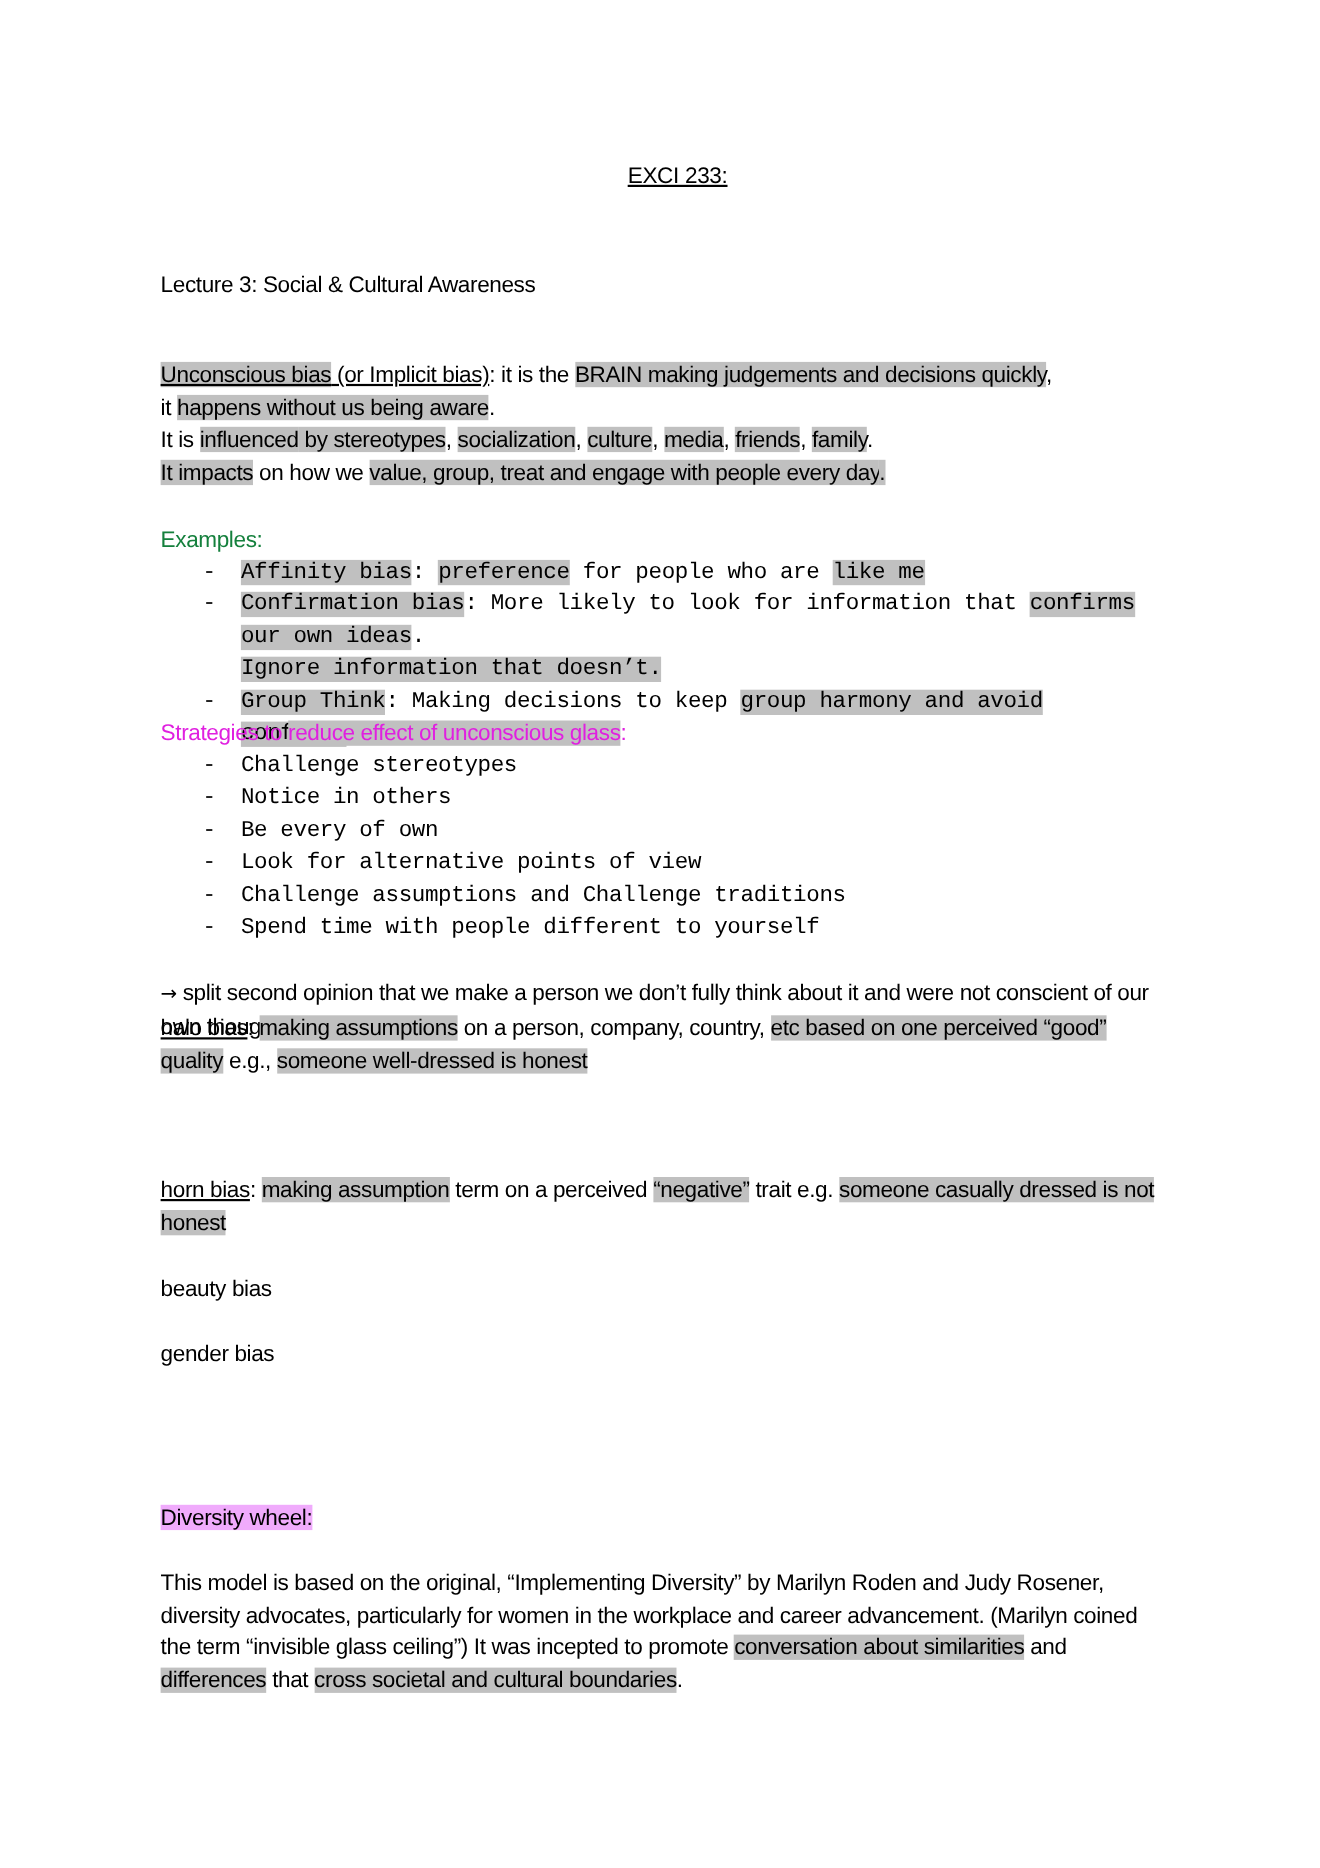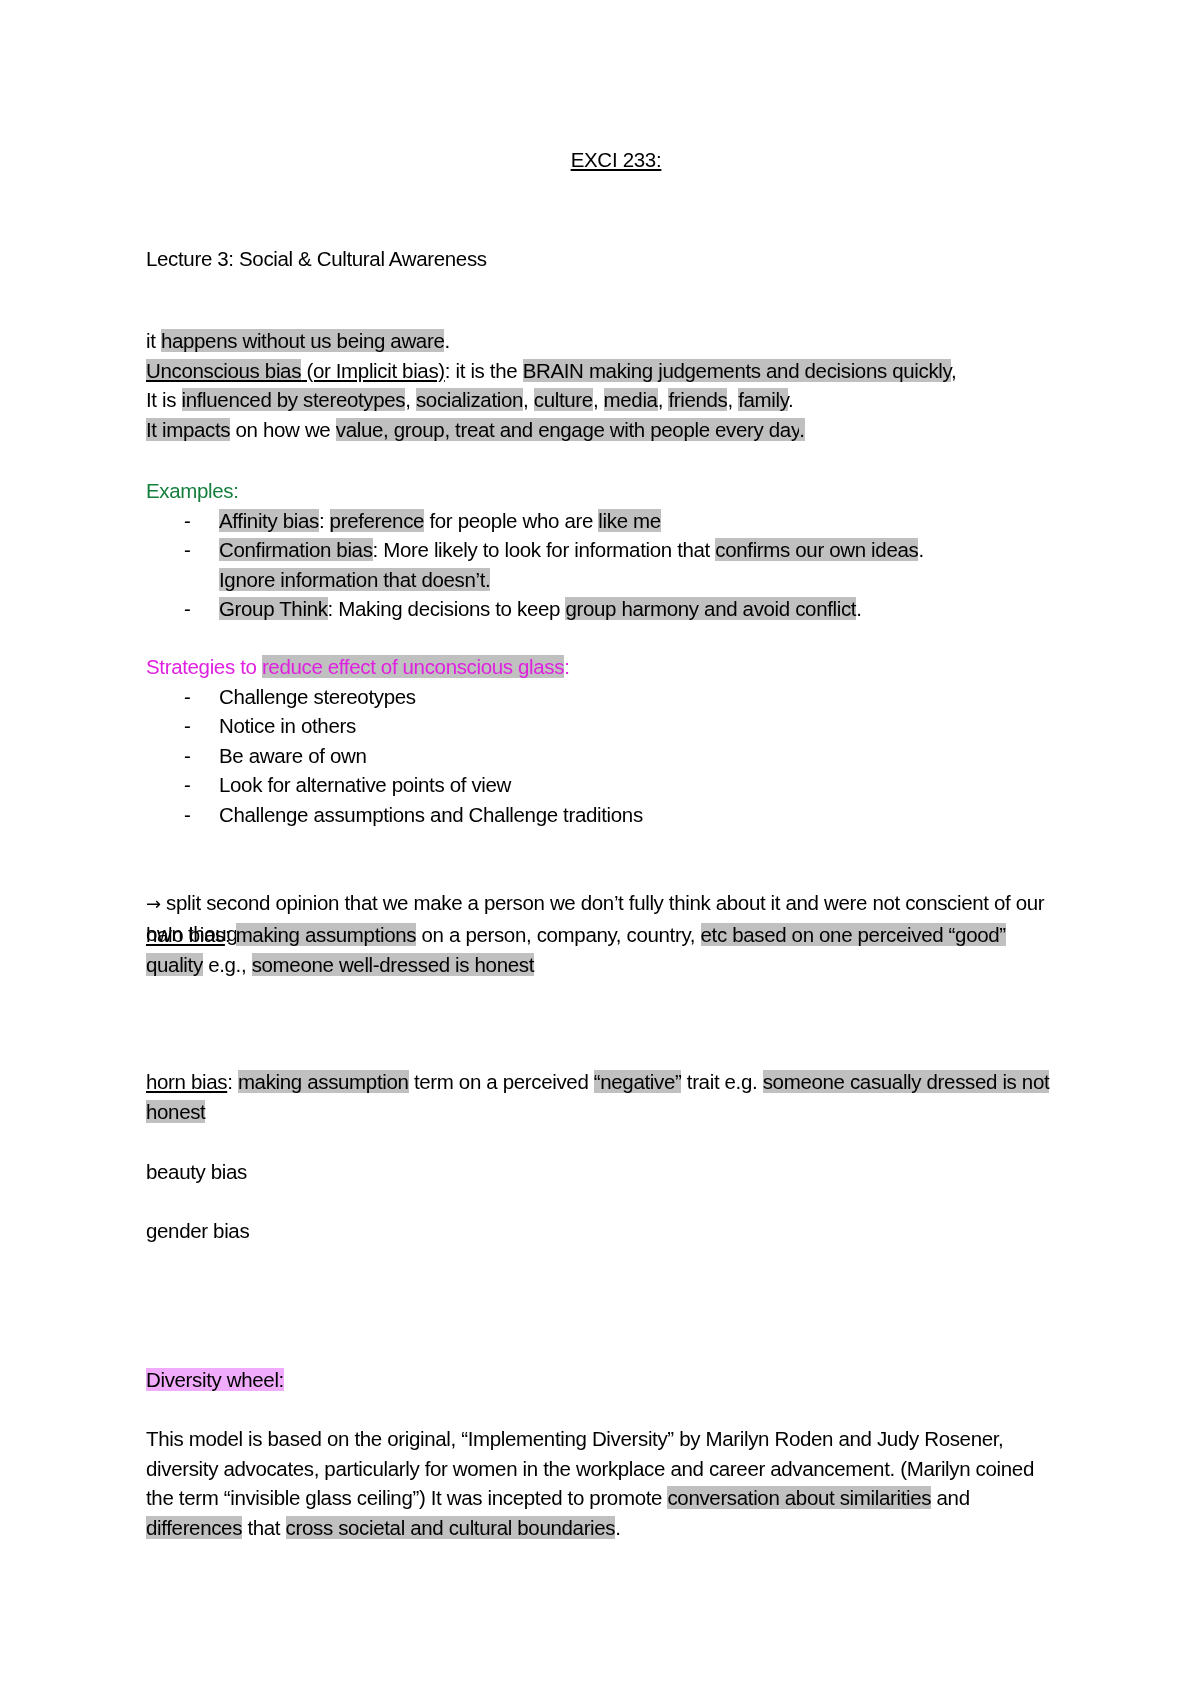--- a/index.html
+++ b/index.html
@@ -14,59 +14,60 @@
       letter-spacing: -0.3px;
     }
     .block { position: absolute; left: 146px; width: 920px; line-height: 29.5px; letter-spacing: -0.35px; }
     .hl { background: #c0c0c0; }
     .hl-cyan { background: #f0abfc; }
     .u { text-decoration: underline; }
     .b { font-weight: normal; }
     .blue { color: #15803d; }
     .magenta { color: #e020e0; }
     ul.dash { list-style: none; margin: 0; padding: 0; }
-    ul.dash li { position: relative; padding-left: 73px; }
+    ul.dash li { position: relative; padding-left: 73px; font-family: Liberation Mono, monospace; }
     ul.dash li::before {
       content: "-"; position: absolute; left: 38px; top: 0;
     }
     .arrow { font-family: "DejaVu Sans", sans-serif; font-size: 18px; }
   </style>
 </head>
 <body>
 
 <div class="page">
 
   <div class="title">EXCI 233:</div>
 
   <div class="block b" style="top:244px;">Lecture 3: Social &amp; Cultural Awareness</div>
 
   <div class="block" style="top:326px;">
+    <div><span class="hl u">Unconscious bias</span><span class="u"> (or Implicit bias)</span><span>: it is the </span><span class="hl">BRAIN making judgements and decisions quickly</span><span>,</span></div>
     <div><span>it </span><span class="hl">happens without us being aware</span><span>.</span></div>
-    <div><span class="hl u">Unconscious bias</span><span class="u"> (or Implicit bias)</span><span>: it is the </span><span class="hl">BRAIN making judgements and decisions quickly</span><span>,</span></div>
     <div><span>It is </span><span class="hl b">influenced</span><span class="hl"> by stereotypes</span><span>, </span><span class="hl">socialization</span><span>, </span><span class="hl">culture</span><span>, </span><span class="hl">media</span><span>, </span><span class="hl">friends</span><span>, </span><span class="hl">family</span><span>.</span></div>
     <div><span class="hl b">It impacts</span><span> on how we </span><span class="hl">value, group, treat and engage with people every day</span><span class="hl">.</span></div>
   </div>
 
   <div class="block" style="top:476px;">
     <div class="blue">Examples:</div>
     <ul class="dash">
       <li><span class="hl">Affinity bias</span><span>: </span><span class="hl">preference</span><span> for people who are </span><span class="hl">like me</span></li>
       <li><span class="hl">Confirmation bias</span><span>: More likely to look for information that </span><span class="hl">confirms our own ideas</span><span>.</span><br><span class="hl">Ignore information that doesn’t</span><span class="hl">.</span></li>
       <li><span class="hl">Group Think</span><span>: Making decisions to keep </span><span class="hl">group harmony and avoid conflict</span><span>.</span></li>
     </ul>
   </div>
 
   <div class="block" style="top:652px;">
     <div class="magenta"><span>Strategies to </span><span class="hl">reduce effect of unconscious glass</span><span>:</span></div>
     <ul class="dash">
       <li>Challenge stereotypes</li>
       <li>Notice in others</li>
-      <li>Be aware of own</li>
+      <li>Be every of own</li>
       <li>Look for alternative points of view</li>
       <li>Challenge assumptions and Challenge traditions</li>
+      <li>Spend time with people different to yourself</li>
     </ul>
   </div>
 
   <div class="block" style="top:888px;"><span class="arrow">→</span><span> split second opinion that we make a person we don’t fully think about it and were not conscient of our own thoughts.</span></div>
 
   <div class="block" style="top:920px;"><span class="u b">halo bias</span><span>: </span><span class="hl">making assumptions</span><span> on a person, company, country, </span><span class="hl">etc based on one perceived “good” quality</span><span> e.g., </span><span class="hl">someone well-dressed is honest</span></div>
 
   <div class="block" style="top:1067px;"><span class="u b">horn bias</span><span>: </span><span class="hl">making assumption</span><span> term on a perceived </span><span class="hl">“negative”</span><span> trait e.g. </span><span class="hl">someone casually dressed is not honest</span></div>
 
   <div class="block" style="top:1157px;">beauty bias</div>

